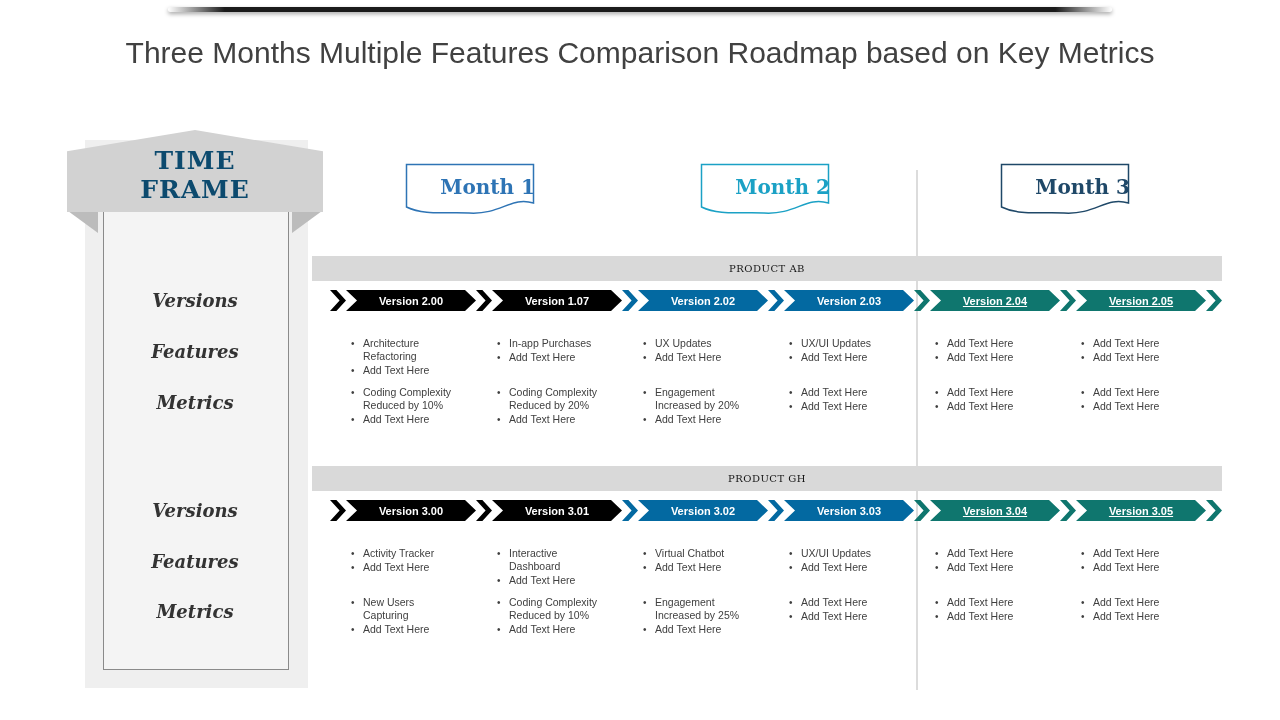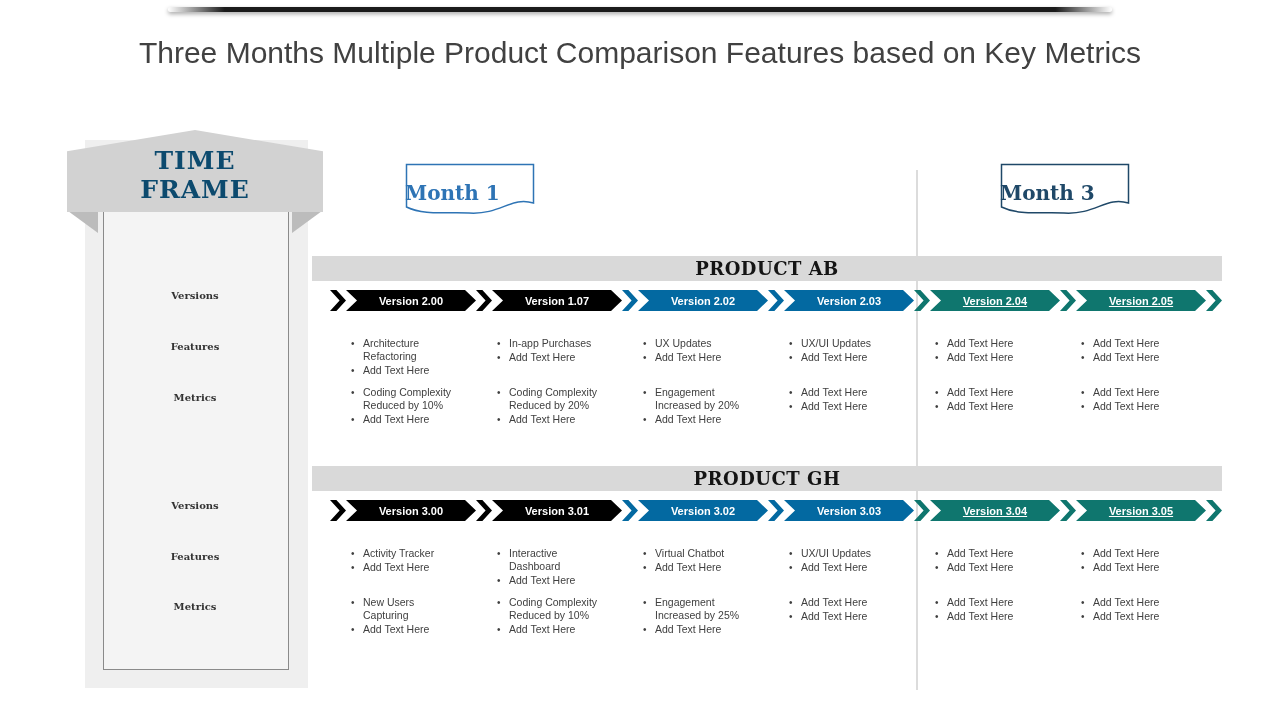--- a/index.html
+++ b/index.html
@@ -23,40 +23,40 @@
           clip-path:polygon(0 26%,50% 0,100% 26%,100% 100%,0 100%);
           display:flex;flex-direction:column;align-items:center;justify-content:flex-end;
           font-family:"DejaVu Serif","Liberation Serif",serif;font-weight:bold;font-size:25px;
           color:#0c4a6e;line-height:29px;padding-bottom:8px;box-sizing:border-box;letter-spacing:1px;}
   .fold{position:absolute;top:211px;width:30px;height:22px;background:#bcbcbc;}
   .fold-l{left:68px;clip-path:polygon(0 0,100% 0,100% 100%);}
   .fold-r{left:292px;clip-path:polygon(0 0,100% 0,0 100%);}
 
   .side-label{position:absolute;left:103px;width:184px;text-align:center;
               font-family:"DejaVu Serif","Liberation Serif",serif;font-weight:bold;
-              font-size:10px;color:#333;}
+              font-size:18px;color:#333;font-style:italic;}
 
   
   .divider{position:absolute;left:916px;top:170px;width:2px;height:520px;background:#dcdcdc;}
 
   
   .month{position:absolute;top:163px;width:130px;height:58px;
          font-family:"DejaVu Serif","Liberation Serif",serif;font-weight:bold;font-size:20px;}
   .month svg{position:absolute;left:0;top:0;}
-  .month .lbl{position:relative;display:block;text-align:left;margin-top:18px;}
+  .month .lbl{position:relative;display:block;text-align:right;margin-top:12px;}
   .m1{left:405px;color:#2e74b5;}
   .m2{left:700px;color:#1ba1c5;}
   .m3{left:1000px;color:#1f4868;}
 
   
   .product{position:absolute;left:312px;width:910px;}
   .p-ab{top:256px;}
   .p-gh{top:466px;}
   .pbar{height:25px;background:#d9d9d9;display:flex;align-items:center;justify-content:center;
-        font-family:"DejaVu Serif","Liberation Serif",serif;font-weight:bold;font-size:18px;
+        font-family:"DejaVu Serif","Liberation Serif",serif;font-weight:normal;font-size:10px;
         color:#141414;letter-spacing:.5px;}
   .arrows{display:flex;margin:9px 0 0 18px;height:21px;}
   .vunit{display:flex;width:146px;}
   .chev{width:16px;height:21px;flex:0 0 16px;
         clip-path:polygon(0 0,40% 0,100% 50%,40% 100%,0 100%,60% 50%);}
   .band{flex:1;height:21px;color:#fff;font-size:11px;font-weight:bold;
         display:flex;align-items:center;justify-content:center;
         clip-path:polygon(0 0,calc(100% - 11px) 0,100% 50%,calc(100% - 11px) 100%,0 100%,11px 50%);}
   .tone-blue{background:#000000;}
   .tone-teal{background:#0369a1;}
@@ -70,21 +70,21 @@
            color:#404040;margin-bottom:1px;}
   .vcol li::before{content:"\2022";position:absolute;left:1px;top:0;font-size:10px;color:#404040;}
 </style>
 </head>
 <body>
 
 <div class="stage">
 
   <div class="topbar"></div>
 
-  <div class="title">Three Months Multiple Product Comparison Features based on Key Metrics</div>
+  <div class="title">Three Months Multiple Features Comparison Roadmap based on Key Metrics</div>
 
   <div class="panel"></div>
   <div class="innerbox"></div>
   <div class="fold fold-l"></div>
   <div class="fold fold-r"></div>
   <div class="banner">
     <span>TIME</span>
     <span>FRAME</span>
   </div>
 
@@ -96,20 +96,26 @@
   <div class="side-label" style="top:601px">Metrics</div>
 
   <div class="divider"></div>
 
   <div class="month m1">
     <svg width="130" height="58" viewBox="0 0 130 58">
       <path d="M1.5,1.5 L128.5,1.5 L128.5,40 C106,33 96,52 64,50 C42,48.5 20,53 1.5,44 Z" fill="#ffffff" stroke="currentColor" stroke-width="1.5"></path>
     </svg>
     <span class="lbl">Month 1</span>
   </div>
+  <div class="month m2">
+    <svg width="130" height="58" viewBox="0 0 130 58">
+      <path d="M1.5,1.5 L128.5,1.5 L128.5,40 C106,33 96,52 64,50 C42,48.5 20,53 1.5,44 Z" fill="#ffffff" stroke="currentColor" stroke-width="1.5"></path>
+    </svg>
+    <span class="lbl">Month 2</span>
+  </div>
   <div class="month m3">
     <svg width="130" height="58" viewBox="0 0 130 58">
       <path d="M1.5,1.5 L128.5,1.5 L128.5,40 C106,33 96,52 64,50 C42,48.5 20,53 1.5,44 Z" fill="#ffffff" stroke="currentColor" stroke-width="1.5"></path>
     </svg>
     <span class="lbl">Month 3</span>
   </div>
 
   <div class="product p-ab">
     <div class="pbar">PRODUCT AB</div>
     <div class="arrows">

